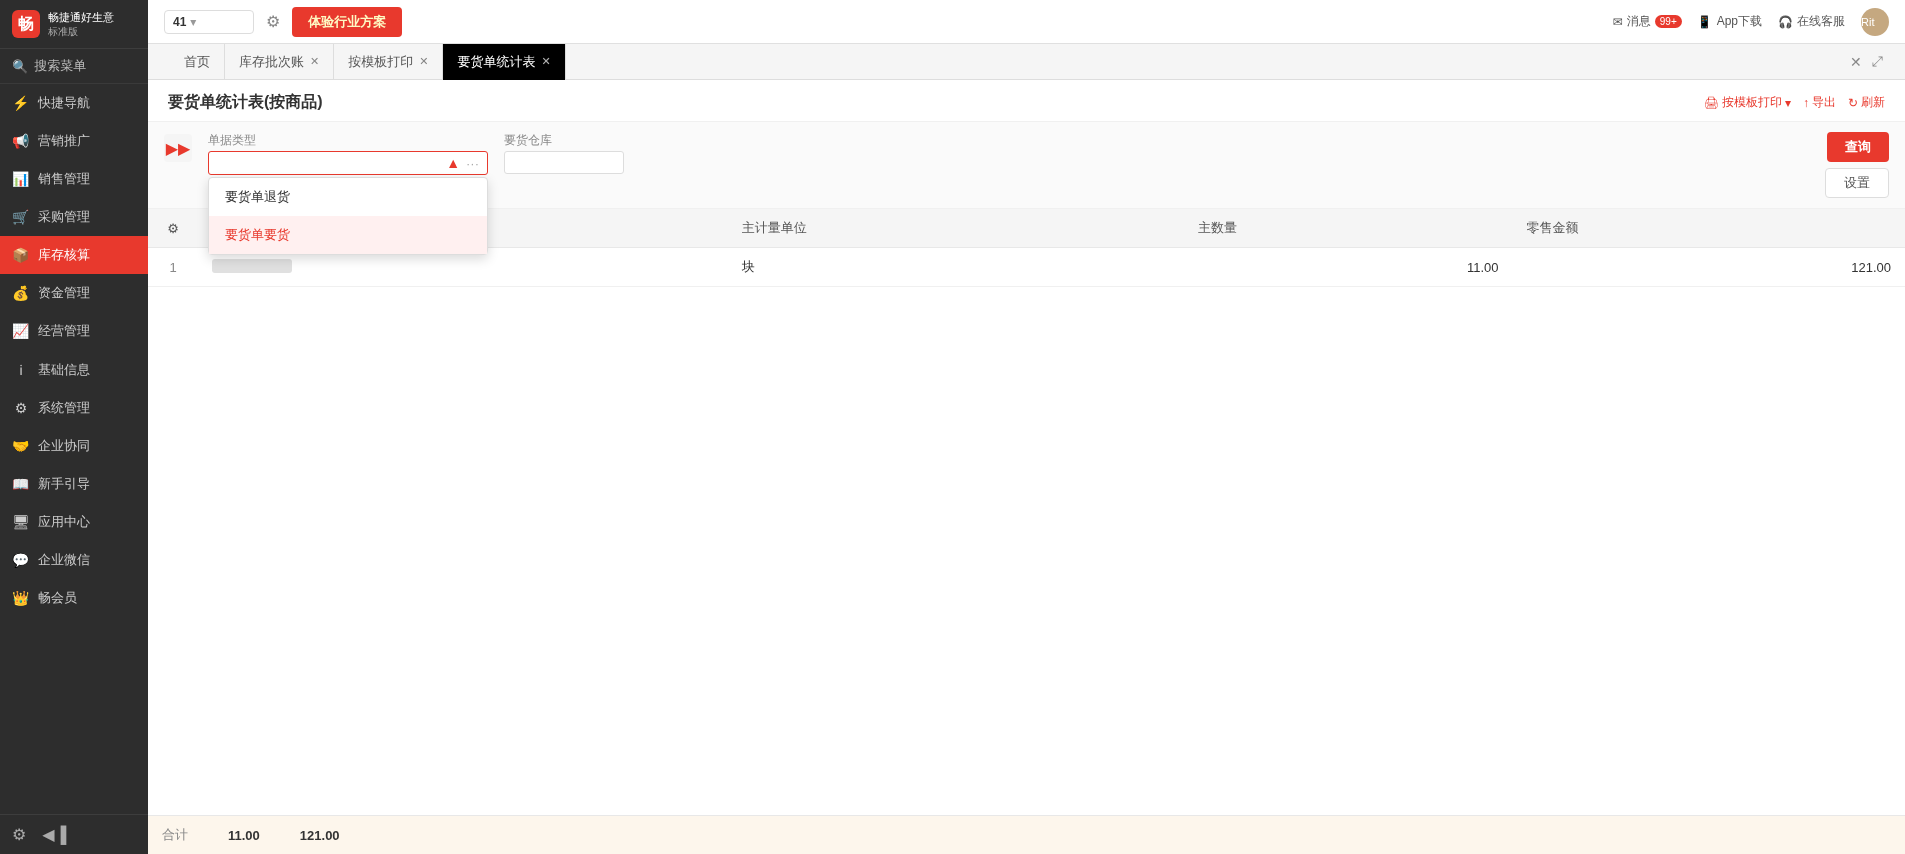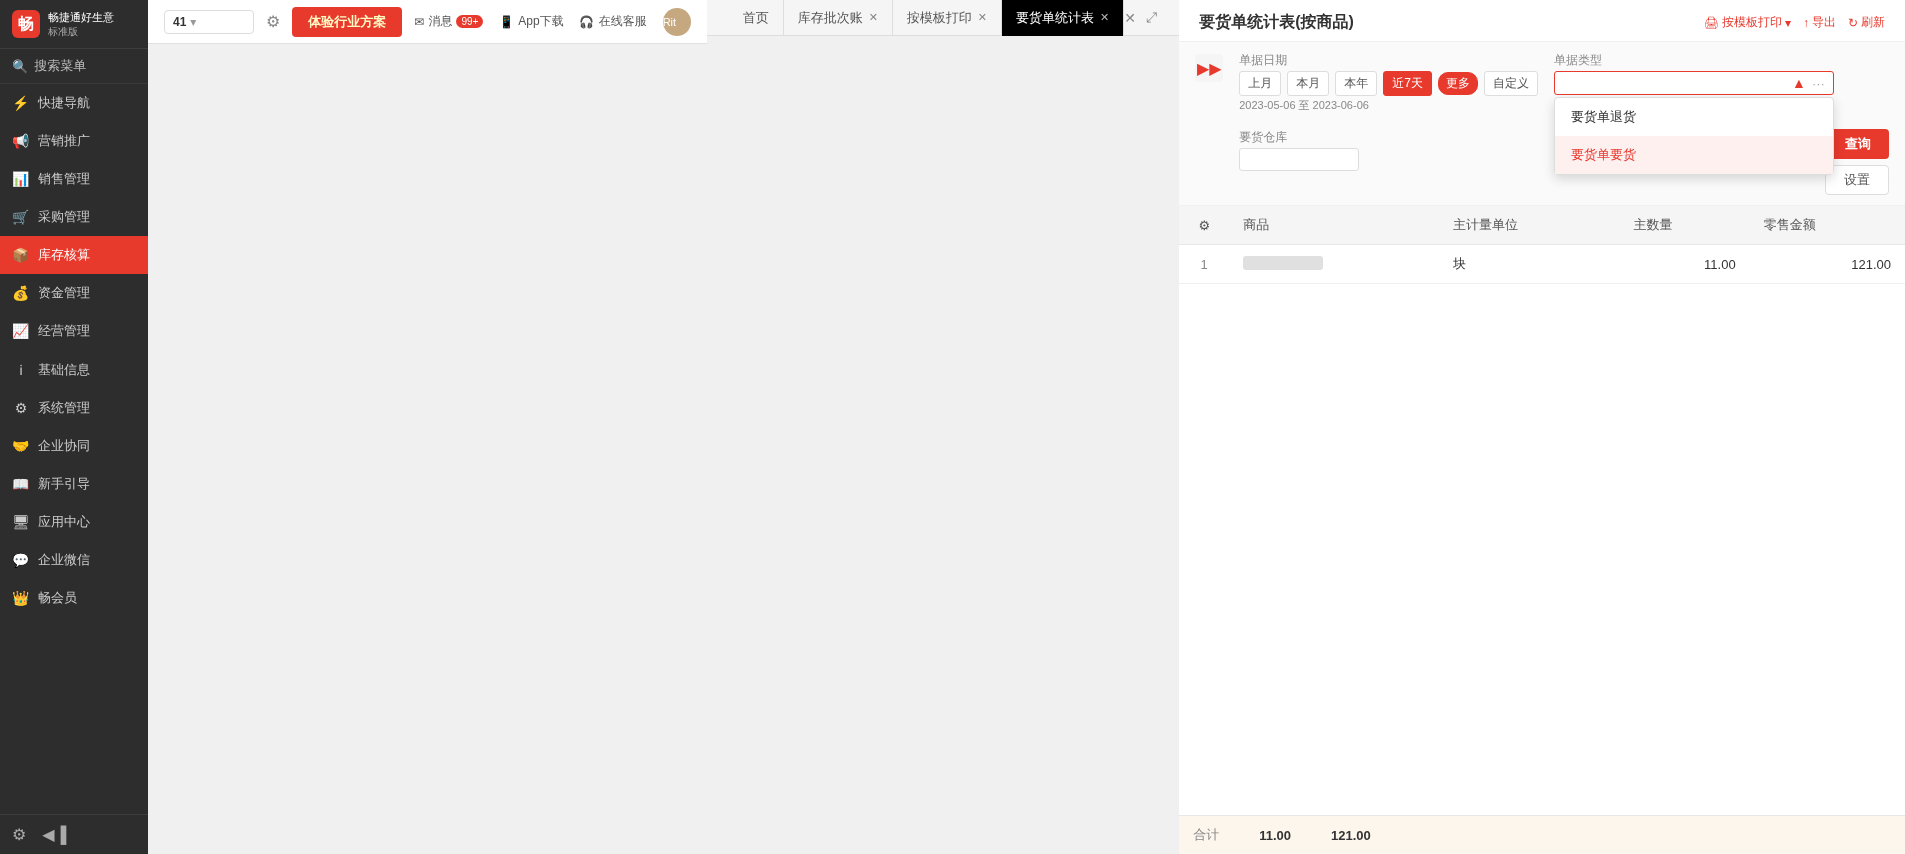--- a/index.html
+++ b/index.html
@@ -70,21 +70,21 @@
       gap: 16px;
       align-items: center;
       color: #aaa;
       font-size: 12px;
     }
 
     
     .main {
       flex: 1;
       display: flex;
-      flex-direction: row;
+      flex-direction: column;
       overflow: hidden;
     }
 
     
     .topbar {
       background: #fff;
       border-bottom: 1px solid #e0e0e0;
       display: flex;
       align-items: center;
       padding: 0 16px;
@@ -617,32 +617,20 @@
           <span>刷新</span>
         </span>
       </div>
     </div>
 
     <div class="filter-bar">
       <button class="filter-toggle-btn">▶▶</button>
 
       <div class="filter-bar-inner">
 
-        <div class="filter-group">
-          <div class="filter-label">单据日期</div>
-          <div class="filter-row">
-            <button class="filter-btn">上月</button>
-            <button class="filter-btn">本月</button>
-            <button class="filter-btn">本年</button>
-            <button class="filter-btn active-date">近7天</button>
-            <button class="filter-btn more-badge">更多</button>
-            <button class="filter-btn">自定义</button>
-          </div>
-          <div class="filter-date-range">2023-05-06 至 2023-06-06</div>
-        </div>
 
         <div class="filter-doctype-group">
           <div class="filter-label">单据类型</div>
           <div class="doctype-input-wrapper">
             <input type="text" value="" style="">
             <span class="doctype-chevron">▲</span>
             <span class="doctype-dots">···</span>
           </div>
 
           <div class="doctype-dropdown">

